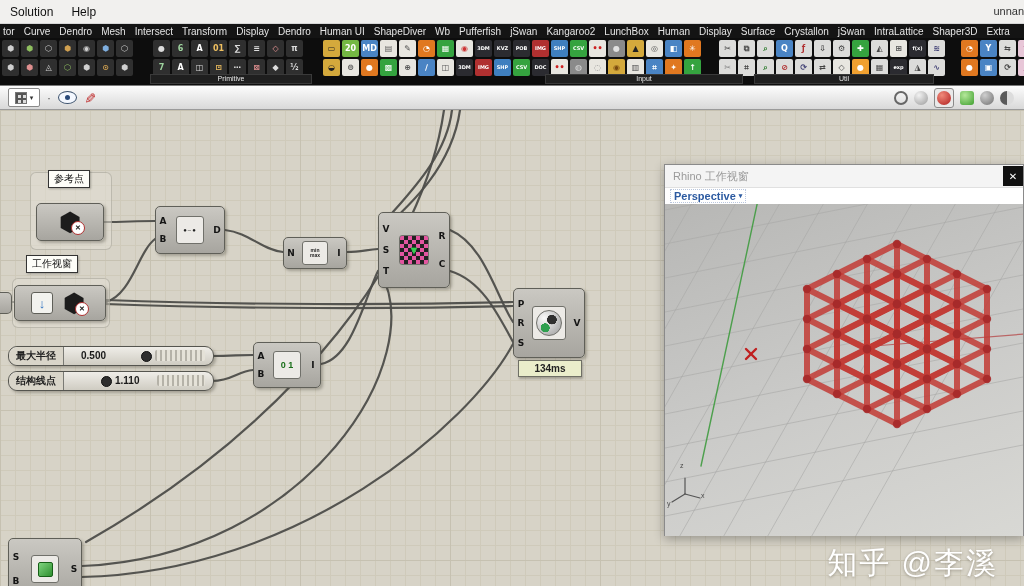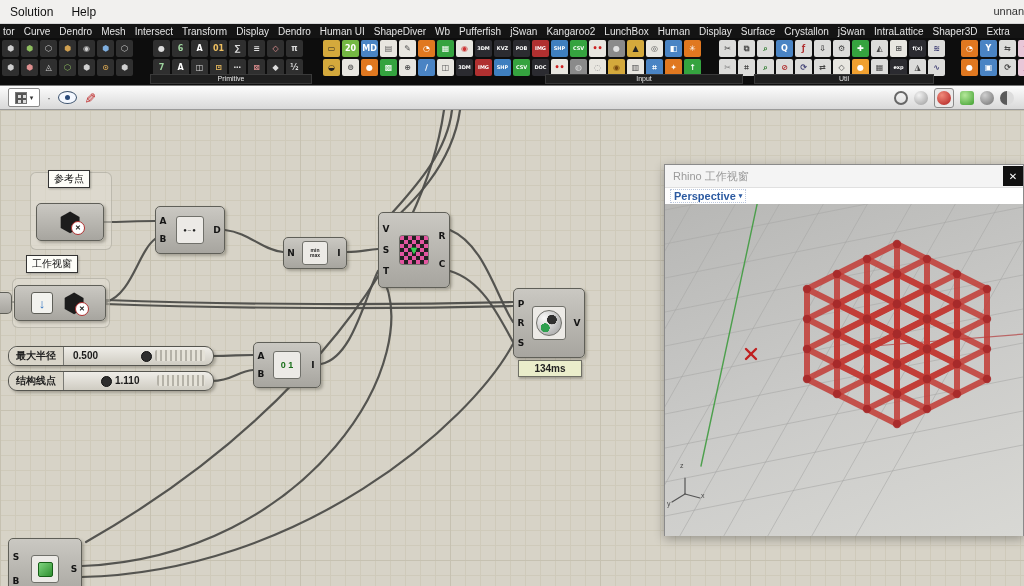--- a/index.html
+++ b/index.html
@@ -410,21 +410,21 @@
       <div class="mid">
           <span class="icx dom">0 1</span>
         </div>
       <div class="ports">
           <span>I</span>
         </div>
     </div>
 
     <div class="slider" style="left:8px;top:236px;width:204px">
       <span class="sl-name">最大半径</span>
-      <span class="sl-val" style="left:64px">0.500</span>
+      <span class="sl-val" style="left:72px">0.500</span>
       <span class="sl-knob" style="left:132px"></span>
       <span class="sl-ridge" style="left:146px;right:8px"></span>
     </div>
     <div class="slider" style="left:8px;top:261px;width:204px">
       <span class="sl-knob" style="left:92px"></span>
       <span class="sl-val" style="left:106px">1.110</span>
       <span class="sl-name">结构线点</span>
       <span class="sl-ridge" style="left:148px;right:8px"></span>
     </div>
 
@@ -714,15 +714,16 @@
             <line x1="20" y1="290" x2="20" y2="274" stroke="#555555" stroke-width="1.2" stroke-opacity="1" stroke-linecap="round"></line>
             <line x1="20" y1="290" x2="7" y2="298" stroke="#555555" stroke-width="1.2" stroke-opacity="1" stroke-linecap="round"></line>
             <line x1="20" y1="290" x2="35" y2="294" stroke="#555555" stroke-width="1.2" stroke-opacity="1" stroke-linecap="round"></line>
           </svg>
         <span class="vp-axis" style="left:15px;top:258px">z</span>
         <span class="vp-axis" style="left:2px;top:296px">y</span>
         <span class="vp-axis" style="left:36px;top:288px">x</span>
       </div>
     </div>
 
+    <div class="watermark">知乎 @李溪</div>
   </div>
 
 </div>
 
 </body></html>

